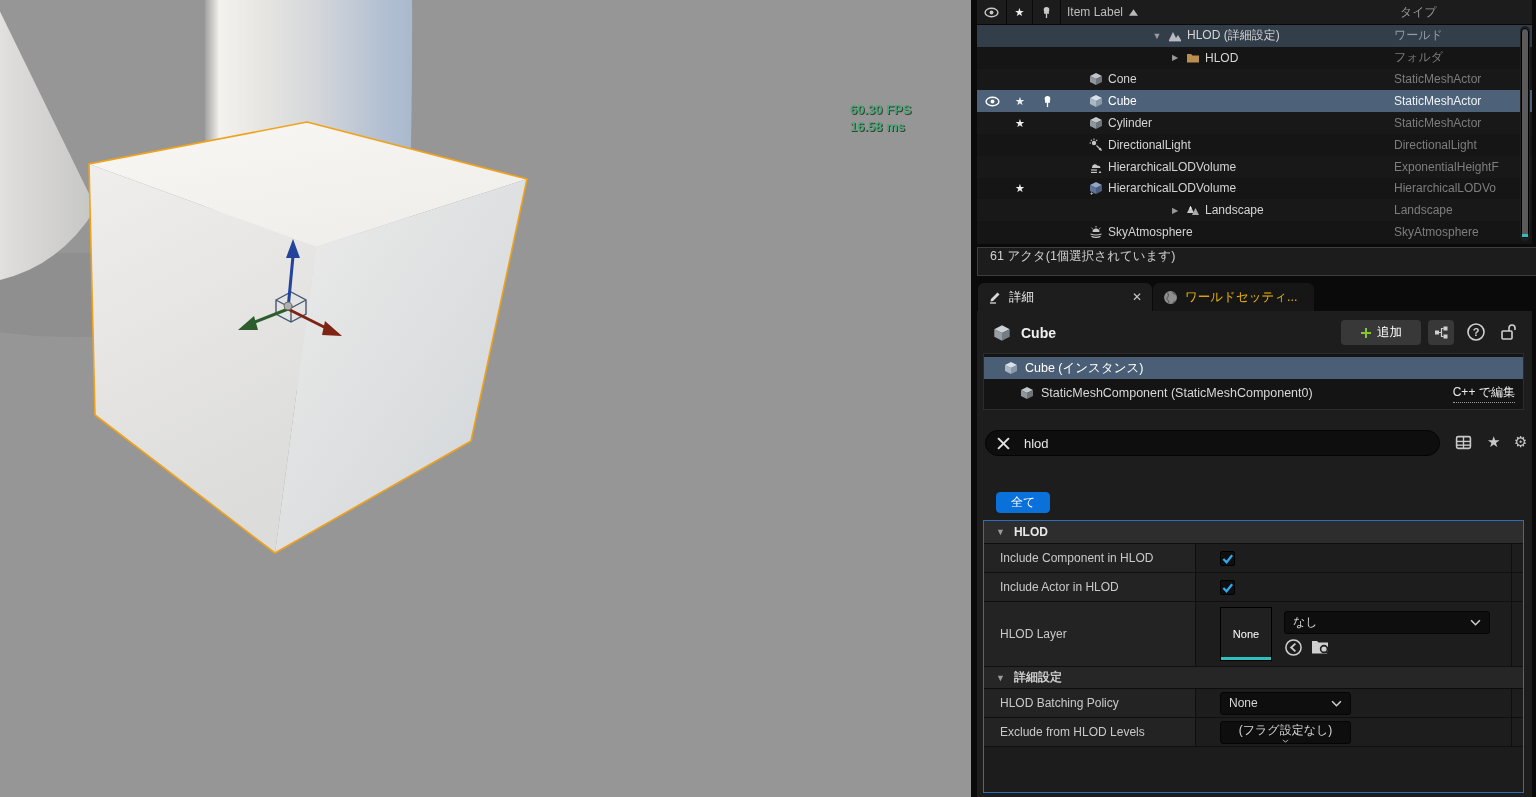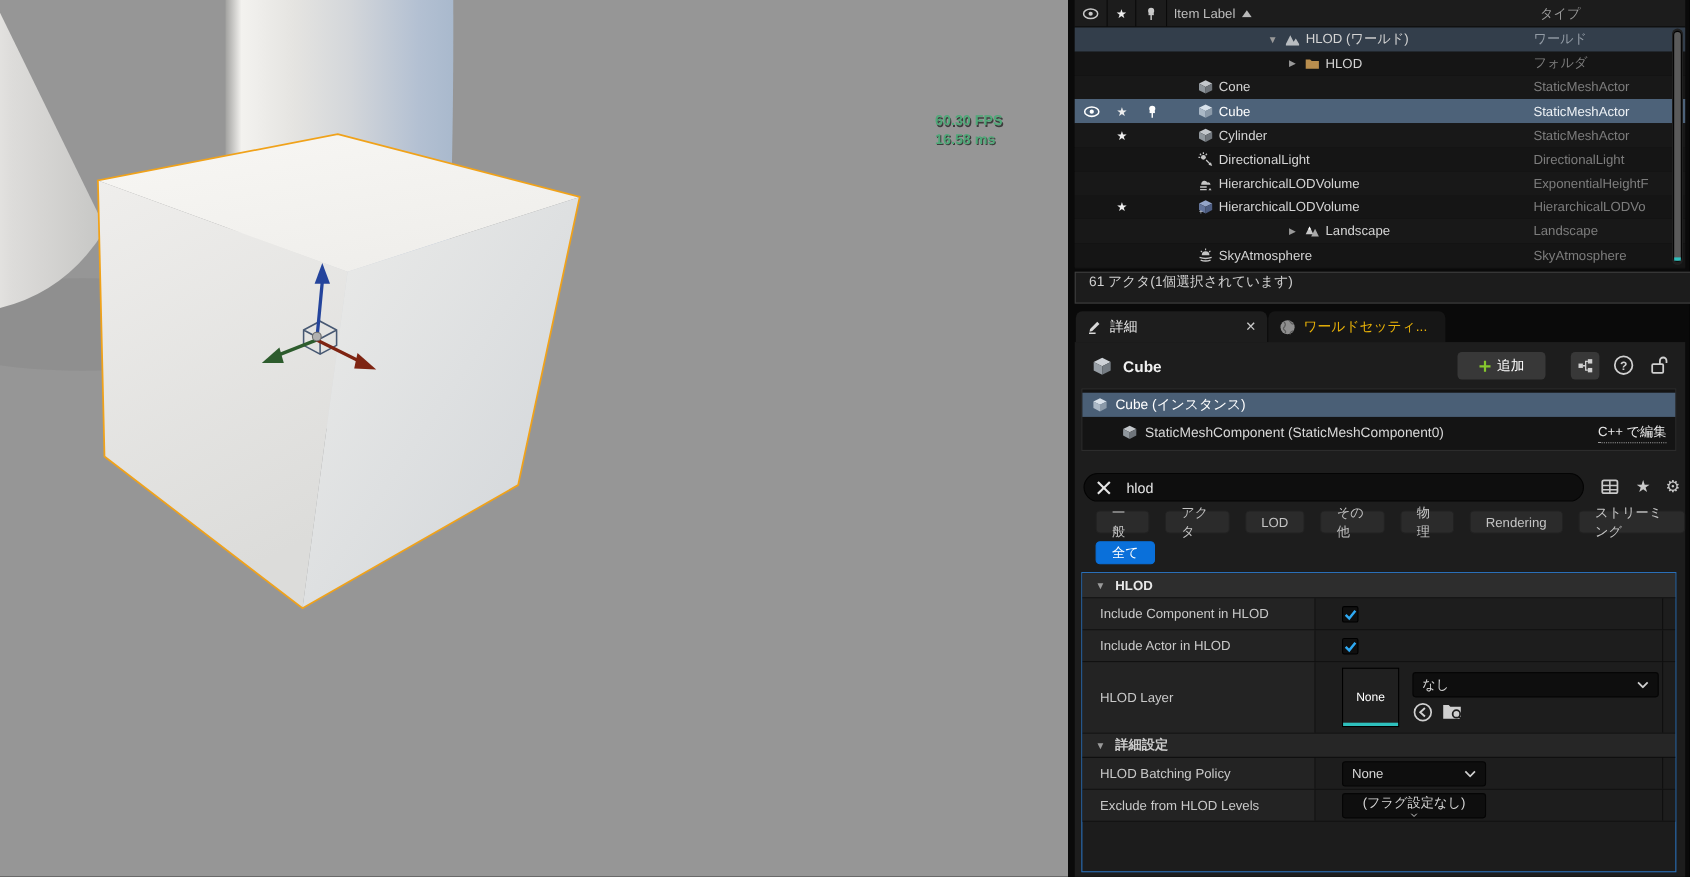--- a/index.html
+++ b/index.html
@@ -47,29 +47,29 @@
   .tab { position:absolute; top:283px; height:28px; border-radius:6px 6px 0 0; display:flex; align-items:center;
          font-size:12.5px; gap:7px; padding:0 10px; }
   #tab-details { left:7px; width:174px; background:#1d1d1d; color:#e8e8e8; }
   #tab-world { left:182px; width:161px; background:#161616; color:#eab308; }
   .tabclose { margin-left:auto; color:#c9c9c9; font-size:12px; cursor:default; }
 
   
   #dbody { position:absolute; left:6px; top:311px; width:555px; height:486px; background:#1d1d1d; }
   #actorhead { position:absolute; top:7px; left:0; right:8px; height:30px; display:flex; align-items:center; }
   #actorname { font-size:14px; font-weight:700; color:#f0f0f0; margin-left:10px; }
-  #addbtn { position:absolute; left:348px; top:2px; width:80px; height:25px; background:#383838; border-radius:4px;
+  #addbtn { position:absolute; left:364px; top:2px; width:80px; height:25px; background:#383838; border-radius:4px;
             display:flex; align-items:center; justify-content:center; gap:5px; color:#fff; font-size:12.5px; }
   #bpbtn { position:absolute; left:451px; top:2px; width:26px; height:25px; background:#383838; border-radius:4px;
            display:flex; align-items:center; justify-content:center; }
   .hicon { position:absolute; top:4px; color:#cfcfcf; }
   #compbox { position:absolute; left:6px; top:42px; width:541px; height:57px; background:#141414;
              border:1px solid #2c2c2c; padding-top:3px; }
   .crow { height:22px; display:flex; align-items:center; font-size:12.5px; color:#d8d8d8; gap:7px; }
-  .crow.sel { background:#4a5f76; color:#fff; padding-left:9px; }
+  .crow.sel { background:#4a5f76; color:#fff; padding-left:20px; }
   .crow.sub { padding-left:36px; margin-top:3px; }
   #editlink { margin-left:auto; margin-right:8px; color:#e9e9e9; font-size:12px;
               border-bottom:1px dotted #9a9a9a; padding-bottom:1px; }
   #searchrow { position:absolute; left:0; top:119px; width:555px; height:26px; }
   #searchpill { position:absolute; left:8px; top:0; width:455px; height:26px; background:#0e0e0e;
                 border:1px solid #040404; border-radius:13px; display:flex; align-items:center; gap:14px; padding-left:11px; }
   #searchtext { color:#e6e6e6; font-size:13px; }
   .srbtn { position:absolute; top:4px; color:#c9c9c9; }
   .chips { position:absolute; left:19px; display:flex; gap:14px; }
   .chip { height:21px; padding:0 14px; background:#2b2b2b; border:1px solid #222; border-radius:4px;
@@ -195,21 +195,21 @@
     <div class="orow sel-secondary">
       <div class="cell"></div>
         <div class="cell"></div>
         <div class="cell"></div>
       <div class="lab" style="padding-left:90px;">
         <span class="arrow">▼</span>
         <svg width="14" height="14" viewBox="0 0 14 14">
             <polygon points="1,11 5,3 8,9 10,6 13,11" fill="#b8bcc0"></polygon>
             <rect x="1" y="11" width="12" height="1.4" fill="#b8bcc0"></rect>
           </svg>
-        <span>HLOD (ワールド)</span>
+        <span>HLOD (詳細設定)</span>
       </div>
       <div class="typ">ワールド</div>
     </div>
 
     <div class="orow">
       <div class="cell"></div>
         <div class="cell"></div>
         <div class="cell"></div>
       <div class="lab" style="padding-left:108px;">
         <span class="arrow" style="font-size:8px;">▶</span>
@@ -468,29 +468,20 @@
             <rect x="1.5" y="2.5" width="13" height="11" rx="1.5" fill="none" stroke="#c9c9c9" stroke-width="1.5"></rect>
             <line x1="1.5" y1="7" x2="14.5" y2="7" stroke="#c9c9c9" stroke-width="1.3"></line>
             <line x1="1.5" y1="10.5" x2="14.5" y2="10.5" stroke="#c9c9c9" stroke-width="1.3"></line>
             <line x1="8" y1="2.5" x2="8" y2="13.5" stroke="#c9c9c9" stroke-width="1.3"></line>
           </svg>
       </div>
       <div class="srbtn" style="left:510px; top:3px; color:#c9c9c9; font-size:15px;"><span>★</span></div>
       <div class="srbtn" style="left:537px; top:3px; color:#c9c9c9; font-size:15px;"><span>⚙</span></div>
     </div>
 
-    <div class="chips" style="top:153px;">
-      <div class="chip">一般</div>
-      <div class="chip">アクタ</div>
-      <div class="chip">LOD</div>
-      <div class="chip">その他</div>
-      <div class="chip">物理</div>
-      <div class="chip">Rendering</div>
-      <div class="chip">ストリーミング</div>
-    </div>
     <div class="chips" style="top:181px;">
       <div class="chip all">全て</div>
     </div>
 
     <div id="propbox">
       <div class="sechead">
         <span class="secarrow">▼</span>
         <span>HLOD</span>
       </div>
       <div class="prow h29">
@@ -515,21 +506,21 @@
           </div>
         <div class="pg"></div>
       </div>
       <div class="prow h65">
         <div class="pl">HLOD Layer</div>
         <div class="pv">
           <div class="thumb">
               <span>None</span>
             </div>
           <div class="layer-right">
-            <div class="dd" style="width:224px;gap:37px;">
+            <div class="dd" style="width:206px;gap:37px;">
               <span>なし</span>
               <svg width="11" height="7" viewBox="0 0 12 8">
                   <polyline points="1,1.5 6,6.5 11,1.5" fill="none" stroke="#cfcfcf" stroke-width="1.8"></polyline>
                 </svg>
             </div>
             <div class="layer-icons">
               <svg width="19" height="19" viewBox="0 0 20 20">
                   <circle cx="10" cy="10" r="8" fill="none" stroke="#cfcfcf" stroke-width="1.6"></circle>
                   <path d="M12 6 L7.5 10 L12 14" fill="none" stroke="#cfcfcf" stroke-width="1.8"></path>
                 </svg>

